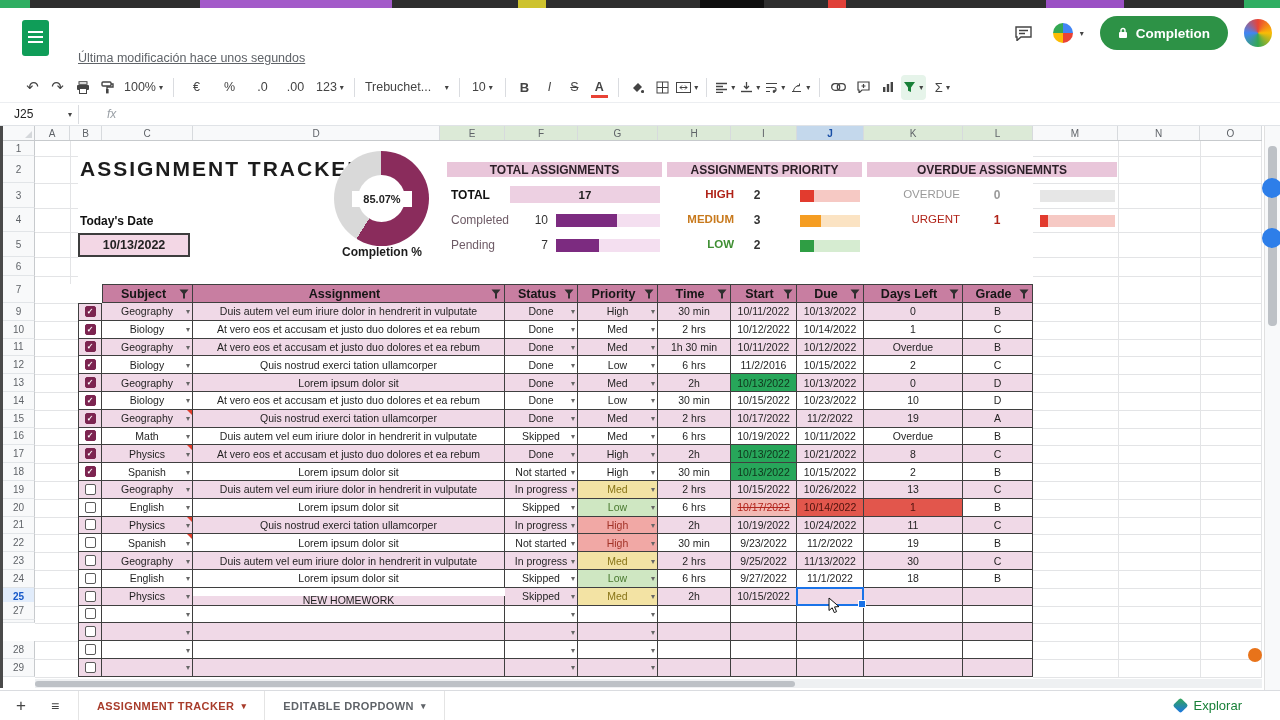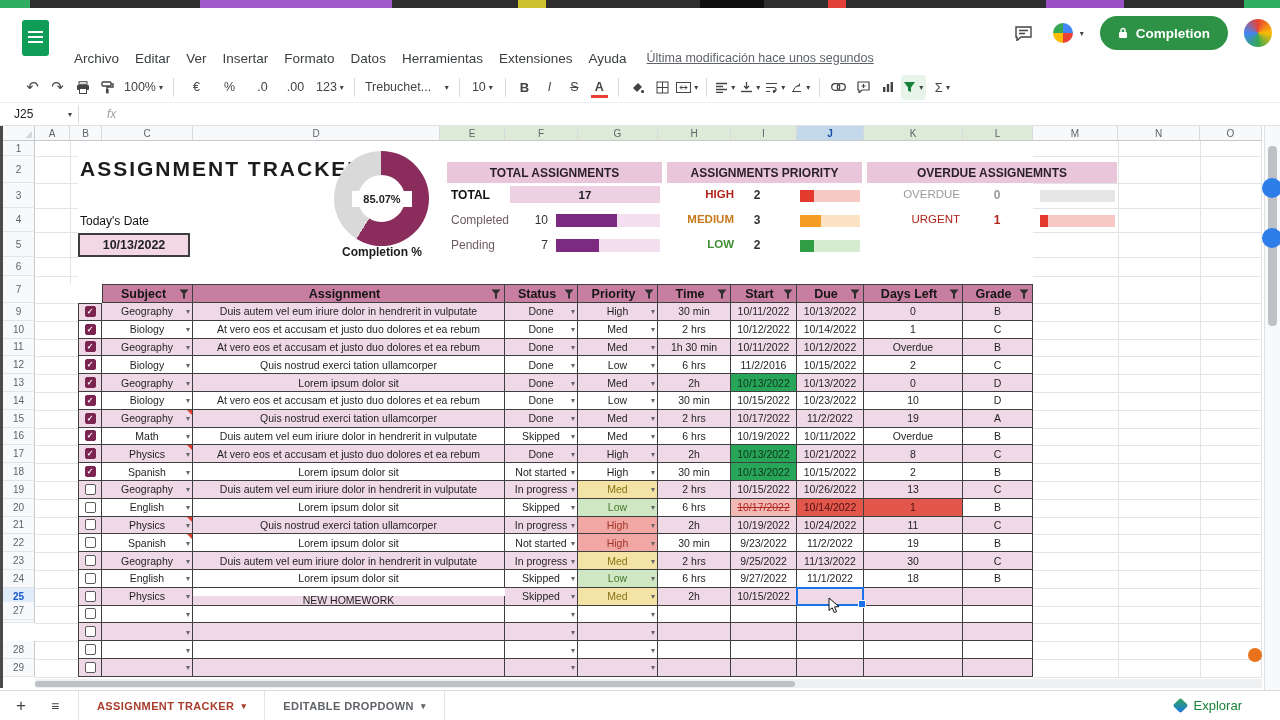--- a/index.html
+++ b/index.html
@@ -58,23 +58,23 @@
   .colh.sel{background:#c4d8ec;color:#174ea6;font-weight:bold}
   .rowh{position:absolute;left:3px;width:32px;background:#f8f9fa;display:flex;align-items:center;justify-content:center;font-size:10px;color:#5f6368;border-right:1px solid #c7cacd;border-bottom:1px solid #e2e5e8;box-sizing:border-box;z-index:6}
   .rowh.sel{background:#e1ecfb;color:#1558c9;font-weight:bold}
   .gl{position:absolute;background:#e3e4e6;z-index:1}
   
   .sheet-title{position:absolute;left:80px;top:157px;font-size:21px;font-weight:bold;letter-spacing:2px;color:#1c1c1c;z-index:3}
   .donut{position:absolute;left:334px;top:151px;width:95px;height:95px;border-radius:50%;z-index:3}
   .donut::after{content:"";position:absolute;left:24px;top:24px;width:47px;height:47px;border-radius:50%;background:#fff}
   .donut-chip{position:absolute;left:352px;top:191px;width:60px;height:16px;background:#fff;display:flex;align-items:center;justify-content:center;font-size:11px;font-weight:bold;color:#222;z-index:4}
   .donut-caption{position:absolute;left:330px;top:245px;width:104px;text-align:center;font-size:12px;font-weight:bold;color:#1c1c1c;z-index:3}
-  .today-label{position:absolute;left:80px;top:214px;font-size:12px;font-weight:normal;color:#111;z-index:3}
+  .today-label{position:absolute;left:80px;top:214px;font-size:12px;font-weight:bold;color:#111;z-index:3}
   .today-box{position:absolute;left:78px;top:233px;width:112px;height:24px;background:#f3d7e5;border:2px solid #3d3d3d;box-sizing:border-box;display:flex;align-items:center;justify-content:center;font-size:12.5px;font-weight:bold;color:#222;z-index:3}
-  .sec-header{position:absolute;top:162px;height:21px;background:var(--section-pink);display:flex;align-items:center;justify-content:center;font-weight:bold;font-size:12px;color:#2b1f27;z-index:3}
+  .sec-header{position:absolute;top:162px;height:15px;background:var(--section-pink);display:flex;align-items:center;justify-content:center;font-weight:bold;font-size:12px;color:#2b1f27;z-index:3}
   .sec-h1{left:447px;width:215px}.sec-h2{left:667px;width:195px}.sec-h3{left:867px;width:250px}
   .stat-label{position:absolute;font-size:12px;color:#6e5b66;z-index:3;white-space:nowrap}
   .stat-label.bold{color:#111;font-weight:bold}
   .stat-label.right{text-align:right}
   .stat-value{position:absolute;font-size:12px;color:#333;z-index:3;text-align:right}
   .stat-value.center{text-align:center;font-weight:bold}
   .total-bar{position:absolute;display:flex;align-items:center;justify-content:center;font-size:11.5px;font-weight:bold;color:#222;z-index:3}
   .bar-track{position:absolute;z-index:3}
   .bar-fill{height:100%}
   
@@ -148,31 +148,20 @@
     <button class="share-btn">
       <svg width="10" height="12" viewBox="0 0 10 12">
           <rect x="1" y="5" width="8" height="6" rx="1" fill="#fff"></rect>
           <path d="M3 5V3.5a2 2 0 0 1 4 0V5" fill="none" stroke="#fff" stroke-width="1.4"></path>
         </svg>
       <span>Completion</span>
     </button>
     <span class="avatar"></span>
   </div>
   <nav class="menu-row">
-    <div style="display:flex">
-      <span class="menu-item">Archivo</span>
-        <span class="menu-item">Editar</span>
-        <span class="menu-item">Ver</span>
-        <span class="menu-item">Insertar</span>
-        <span class="menu-item">Formato</span>
-        <span class="menu-item">Datos</span>
-        <span class="menu-item">Herramientas</span>
-        <span class="menu-item">Extensiones</span>
-        <span class="menu-item">Ayuda</span>
-    </div>
     <a class="last-modified">Última modificación hace unos segundos</a>
   </nav>
 
   <div class="toolbar">
     <span class="tb" style="font-size:15px">↶</span>
     <span class="tb" style="font-size:15px">↷</span>
     <span class="tb">
       <svg width="14" height="13" viewBox="0 0 14 13">
           <rect x="3" y="0.7" width="8" height="2.6" fill="none" stroke="#444"></rect>
           <rect x="1" y="4" width="12" height="5" rx="1" fill="#444"></rect>

